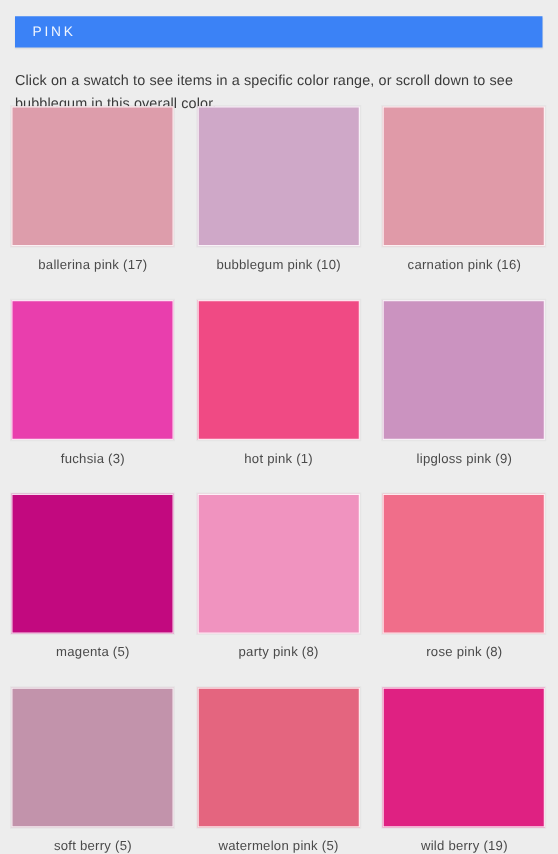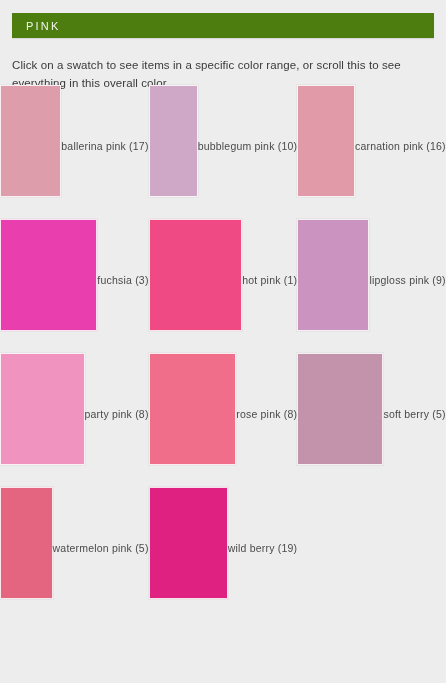--- a/index.html
+++ b/index.html
@@ -15,21 +15,21 @@
     position: relative;
   }
 
   
   .banner {
     position: absolute;
     left: 12px;
     top: 13px;
     width: 422px;
     height: 25px;
-    background: #4d7c0f;
+    background: #3b82f6;
     box-sizing: border-box;
     display: flex;
     align-items: center;
     box-shadow: 0 1px 1px rgba(0,0,0,0.08);
   }
   .banner-title {
     color: #ffffff;
     font-size: 11px;
     letter-spacing: 2.2px;
     padding-left: 14px;
@@ -57,20 +57,21 @@
     width: 446px;
     display: flex;
     flex-wrap: wrap;
   }
   .cell {
     width: 148.6px;
     box-sizing: border-box;
     padding: 0 0 0 0;
     margin-bottom: 22px;
     display: flex;
+    flex-direction: column;
     align-items: center;
   }
   .swatch {
     width: 128px;
     height: 110px;
     border: 1px solid rgba(255,255,255,0.85);
     box-shadow: 0 0 0 1px rgba(0,0,0,0.03);
     cursor: pointer;
   }
   .cell-label {
@@ -82,21 +83,21 @@
     white-space: nowrap;
   }
 </style>
 </head>
 <body>
 
 <div class="banner">
   <span class="banner-title">PINK</span>
 </div>
 
-<p class="intro">Click on a swatch to see items in a specific color range, or scroll this to see everything in this overall color.</p>
+<p class="intro">Click on a swatch to see items in a specific color range, or scroll down to see bubblegum in this overall color.</p>
 
 <div class="grid">
     <div class="cell">
       <div class="swatch" style="background: rgb(221, 157, 171);"></div>
       <div class="cell-label">ballerina pink (17)</div>
     </div>
     <div class="cell">
       <div class="swatch" style="background: rgb(207, 168, 200);"></div>
       <div class="cell-label">bubblegum pink (10)</div>
     </div>
@@ -110,20 +111,24 @@
     </div>
     <div class="cell">
       <div class="swatch" style="background: rgb(240, 74, 132);"></div>
       <div class="cell-label">hot pink (1)</div>
     </div>
     <div class="cell">
       <div class="swatch" style="background: rgb(203, 147, 192);"></div>
       <div class="cell-label">lipgloss pink (9)</div>
     </div>
     <div class="cell">
+      <div class="swatch" style="background: rgb(194, 9, 127);"></div>
+      <div class="cell-label">magenta (5)</div>
+    </div>
+    <div class="cell">
       <div class="swatch" style="background: rgb(240, 147, 191);"></div>
       <div class="cell-label">party pink (8)</div>
     </div>
     <div class="cell">
       <div class="swatch" style="background: rgb(240, 110, 138);"></div>
       <div class="cell-label">rose pink (8)</div>
     </div>
     <div class="cell">
       <div class="swatch" style="background: rgb(194, 147, 171);"></div>
       <div class="cell-label">soft berry (5)</div>

